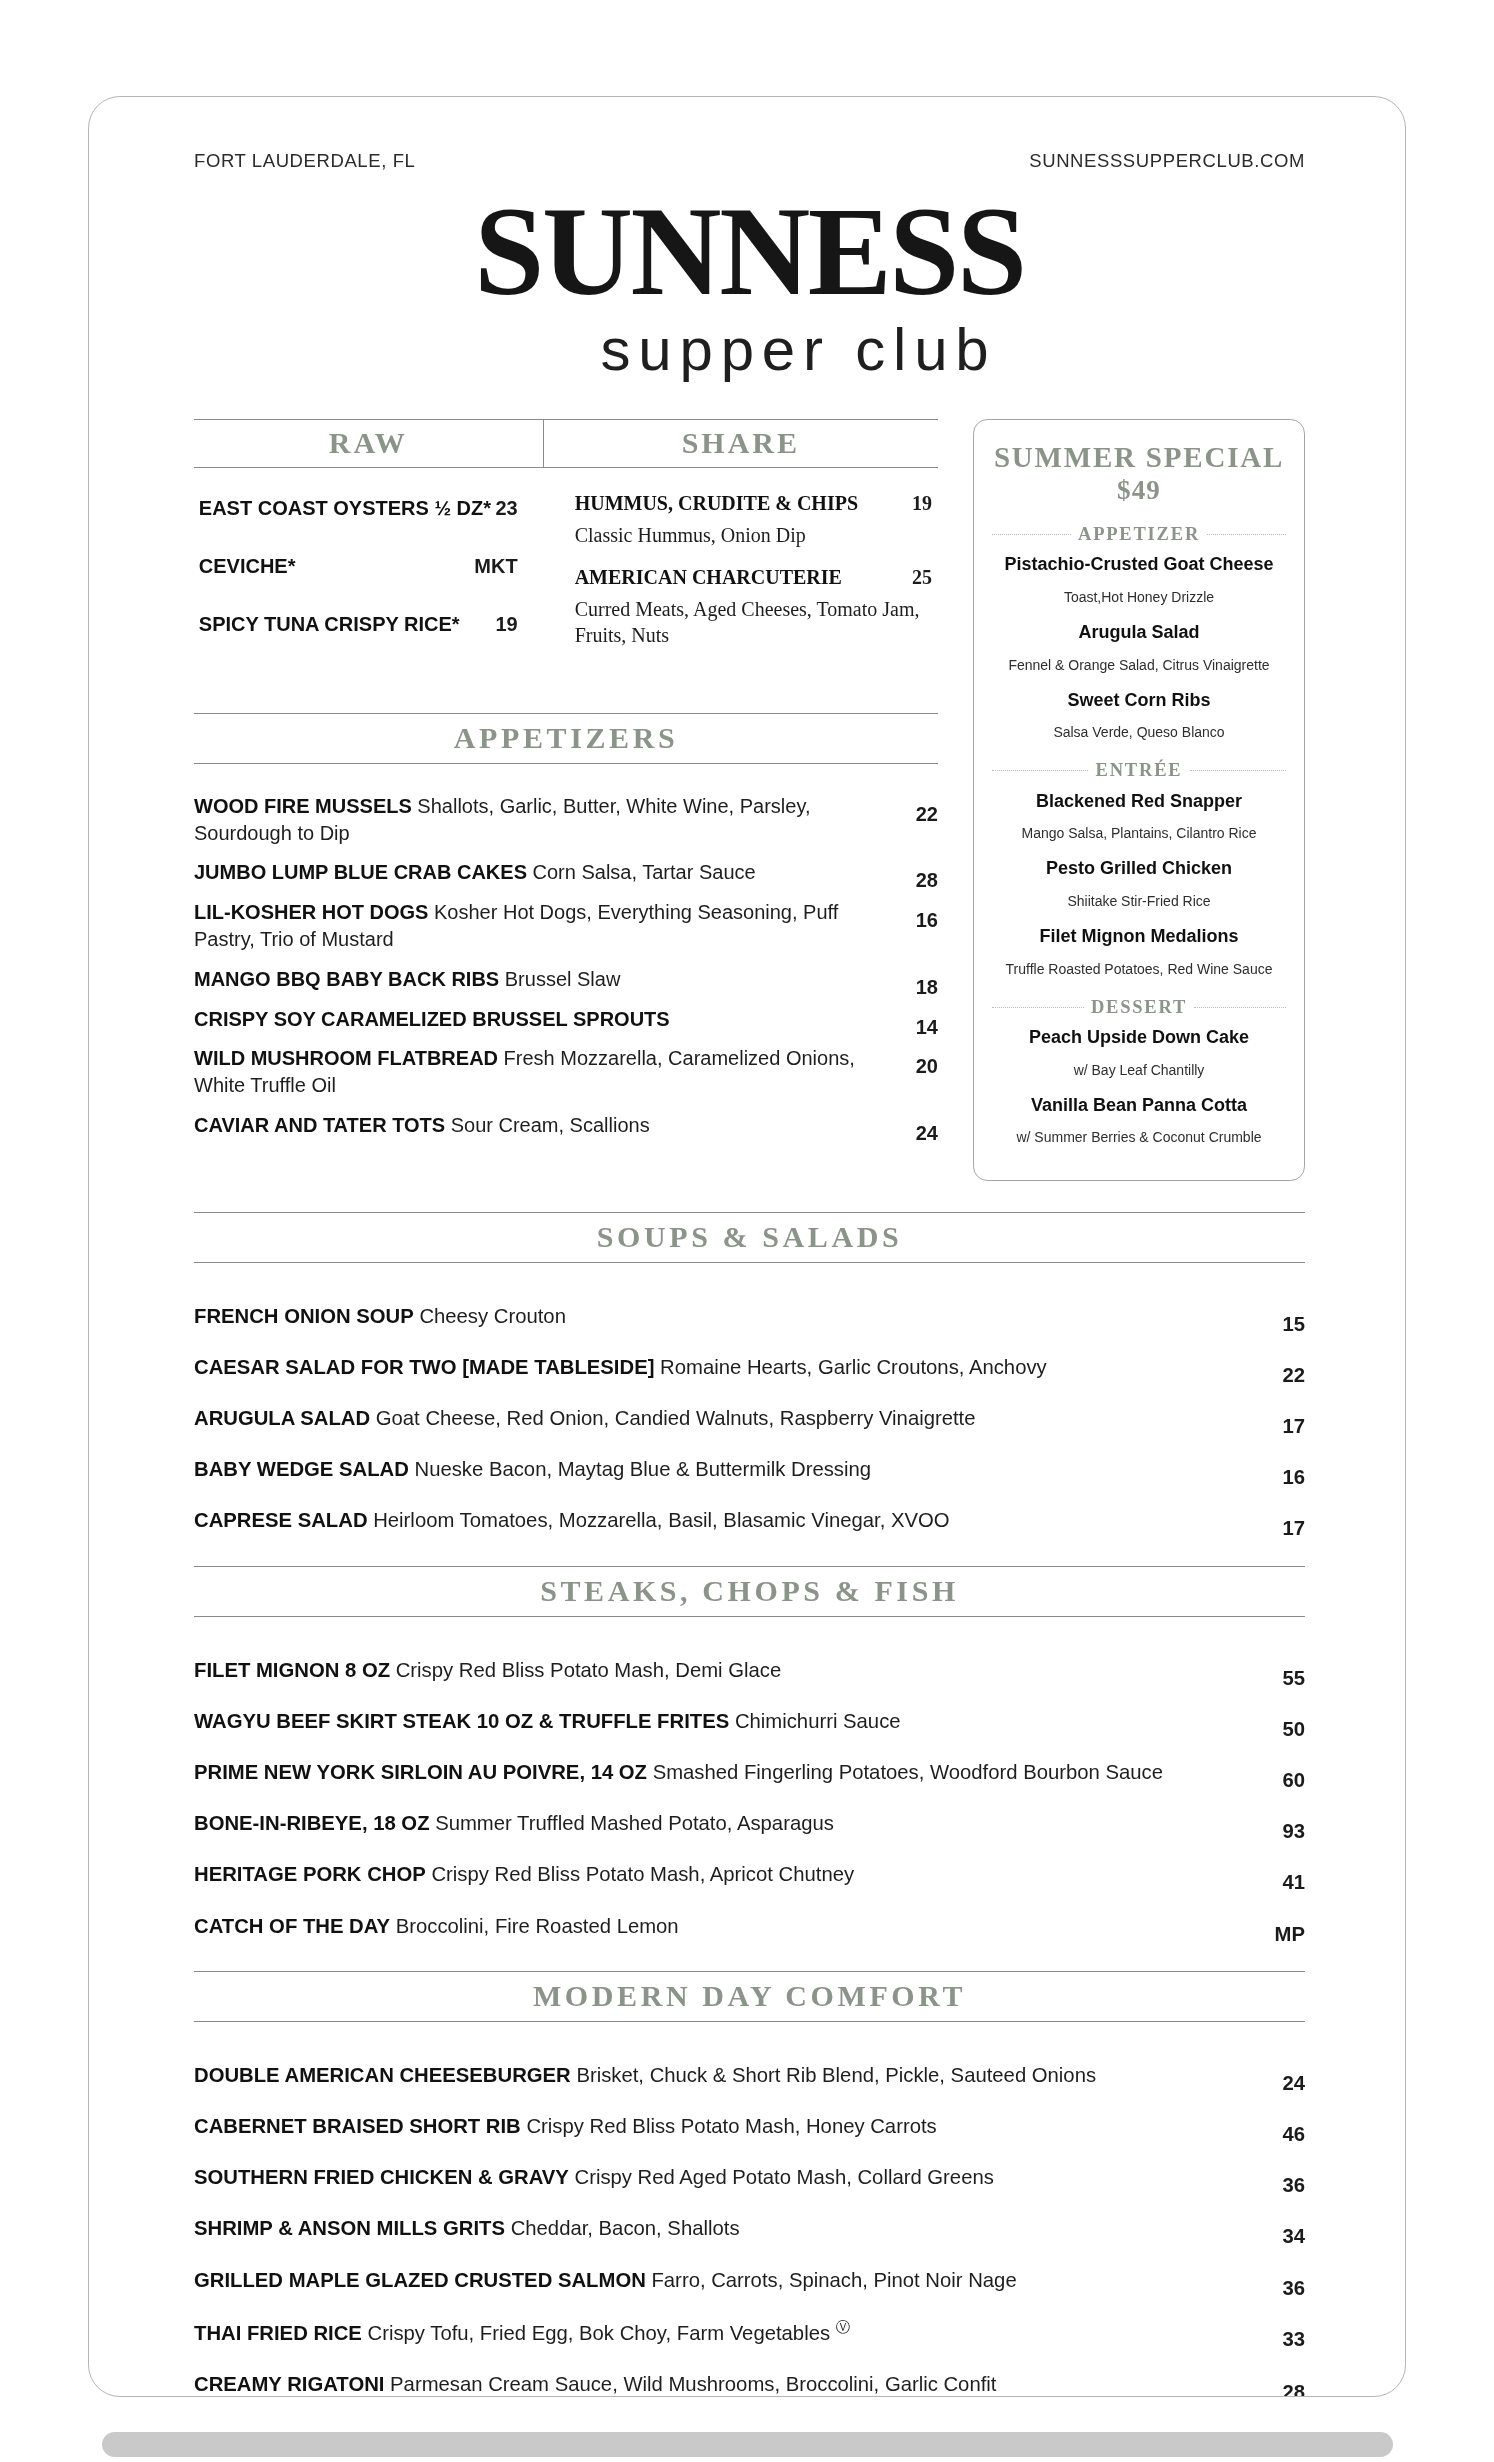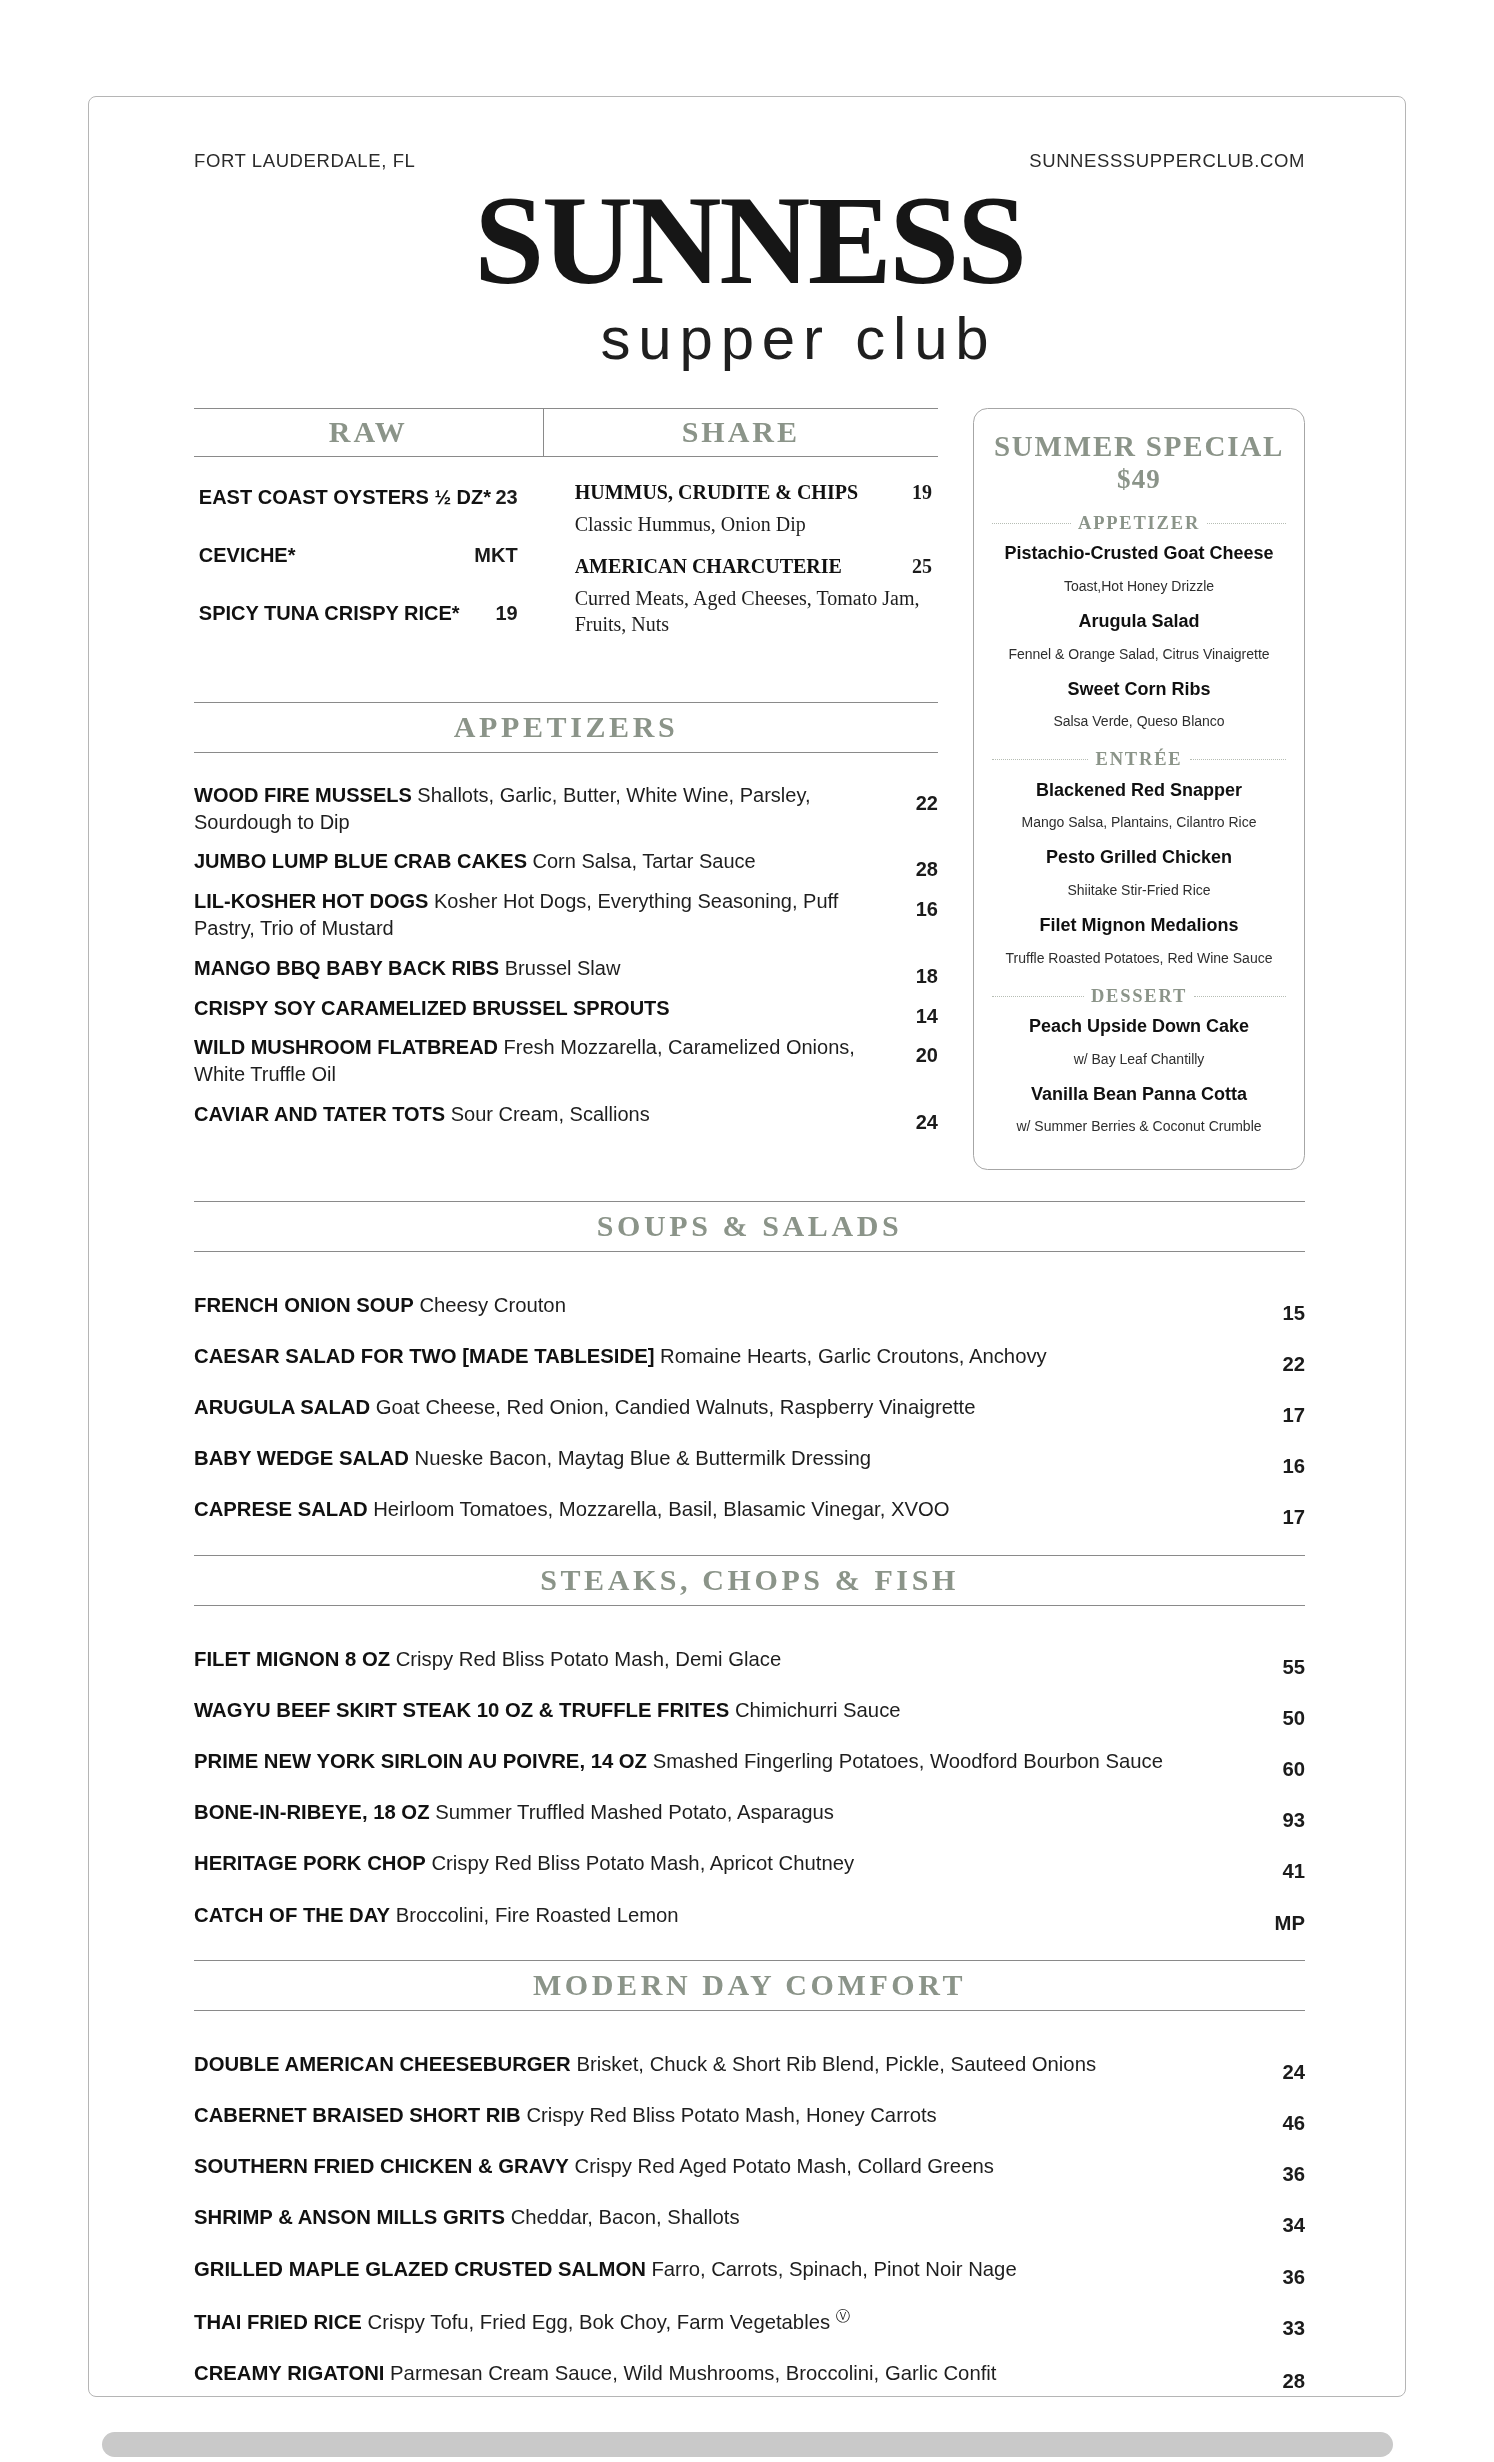--- a/index.html
+++ b/index.html
@@ -3,27 +3,27 @@
 <meta charset="utf-8">
 <style>
   * { box-sizing: border-box; margin: 0; padding: 0; }
   html, body { background: #ffffff; }
   body {
     width: 1495px; height: 2462px; position: relative;
     font-family: "Liberation Sans", sans-serif; color: #1b1b1b;
   }
   .menu-border {
     position: absolute; left: 88px; top: 96px; width: 1318px; height: 2301px;
-    border: 1.8px solid #b5b5b5; border-radius: 8px; overflow: hidden;
+    border: 1.8px solid #b5b5b5; border-radius: 32px; overflow: hidden;
     padding: 53px 100px 0 105px;
   }
   
   .top-row { display: flex; justify-content: space-between; font-size: 18.5px; letter-spacing: 0.6px; color: #2b2b2b; }
   
-  .logo { margin-top: 5px; }
+  .logo { margin-top: 16px; }
   .logo-title {
     text-align: center; font-family: "Liberation Serif", serif; font-weight: 700;
     font-size: 126px; line-height: 1.02; letter-spacing: -2.4px; color: #161616;
   }
   .logo-sub {
     text-align: center; font-size: 60px; letter-spacing: 7.8px; color: #1f1f1f;
     transform: translateX(49px); line-height: 1.05; margin-top: 1.2px;
   }
   
   .main-grid { display: flex; gap: 35px; margin-top: 38px; }

